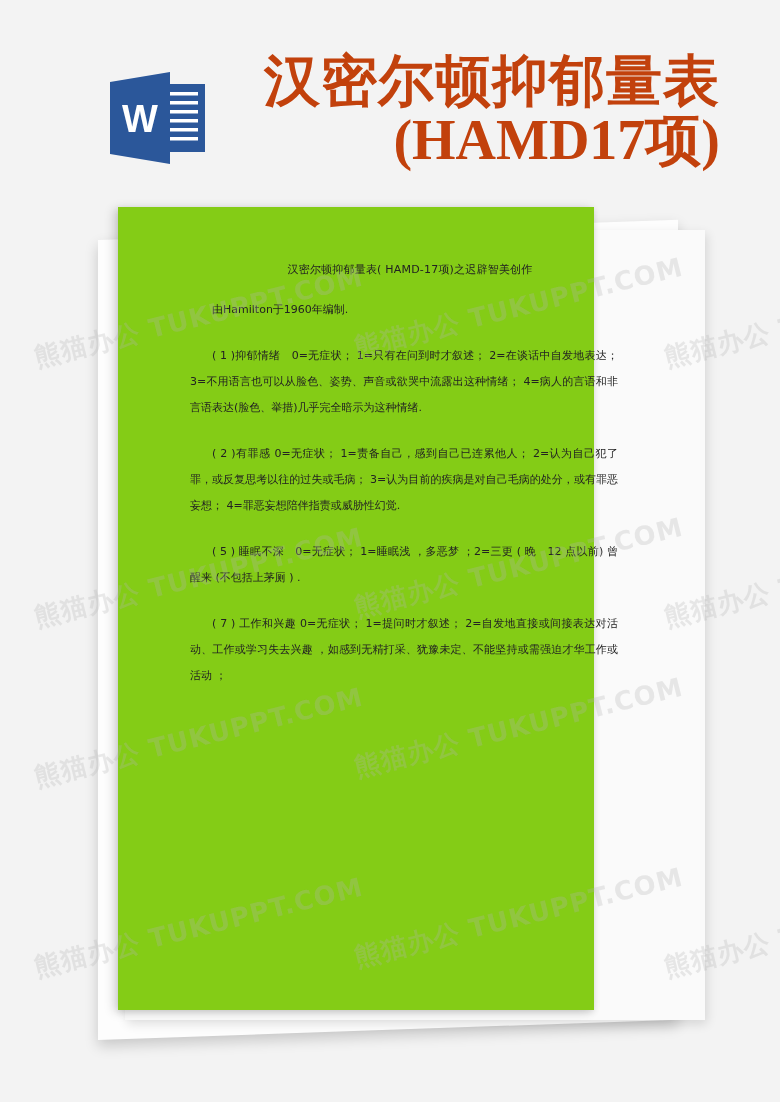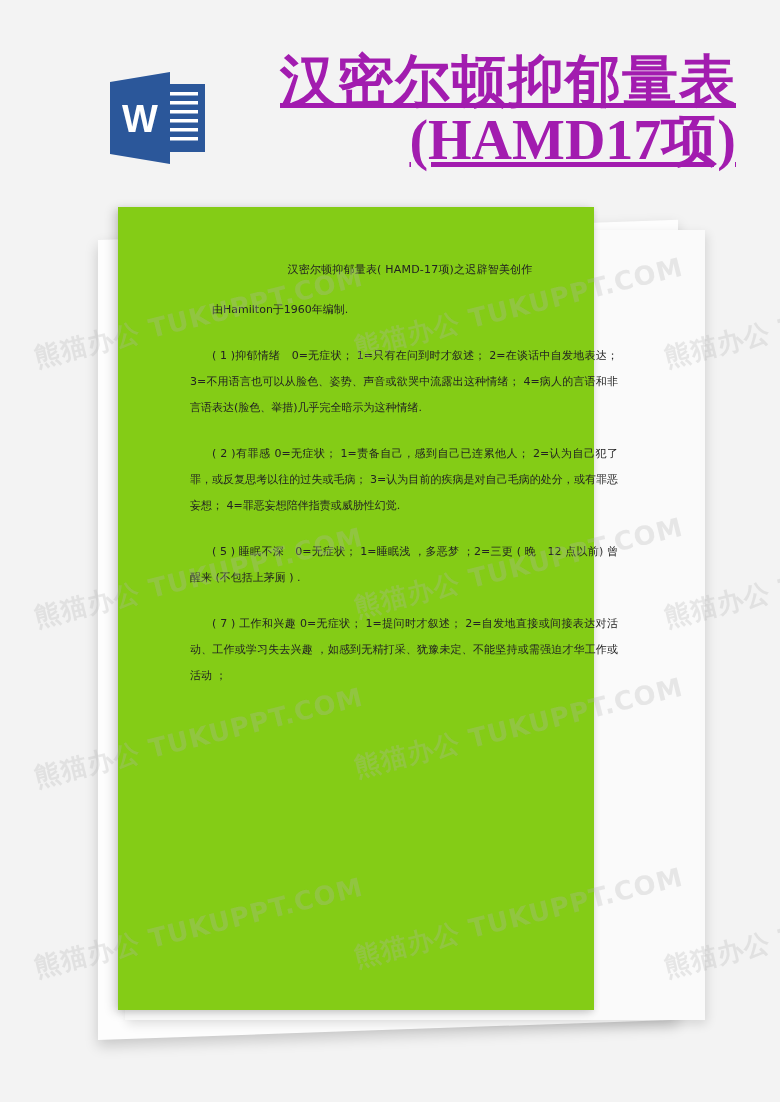--- a/index.html
+++ b/index.html
@@ -21,27 +21,26 @@
     }
     .word-icon {
       position: absolute;
       left: 108px;
       top: 72px;
       width: 100px;
       height: 92px;
     }
     .title {
       position: absolute;
-      left: 280px;
+      left: 264px;
       top: 50px;
-      color: #a21caf;
+      color: #c2410c;
       font-family: "DejaVu Serif", "Liberation Serif", serif;
       font-weight: bold;
       line-height: 60px;
-      text-decoration: underline;
     }
     .title .line1 {
       font-size: 56px;
       letter-spacing: 1px;
       display: block;
       white-space: nowrap;
     }
     .title .line2 {
       font-size: 56px;
       display: block;

